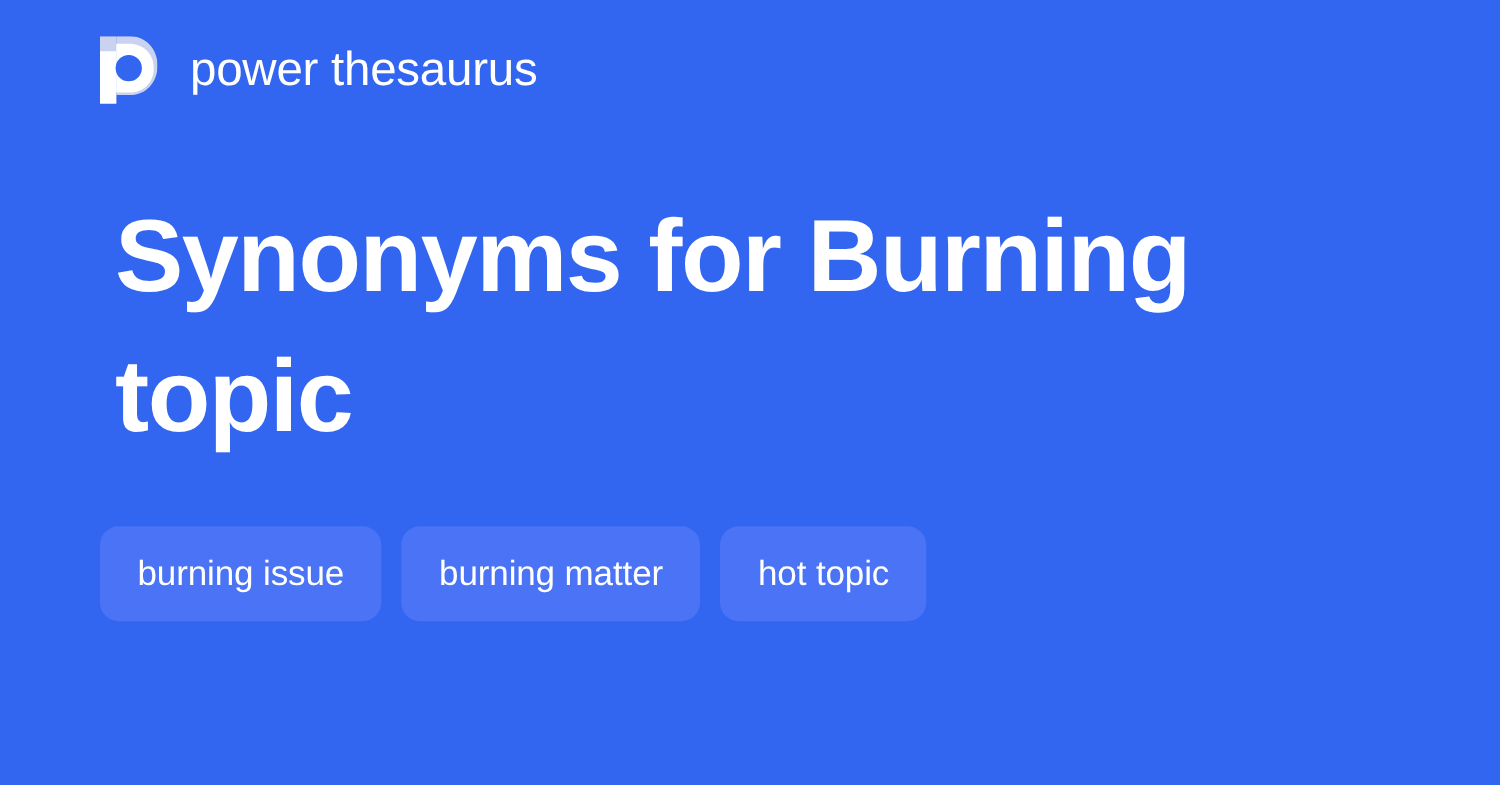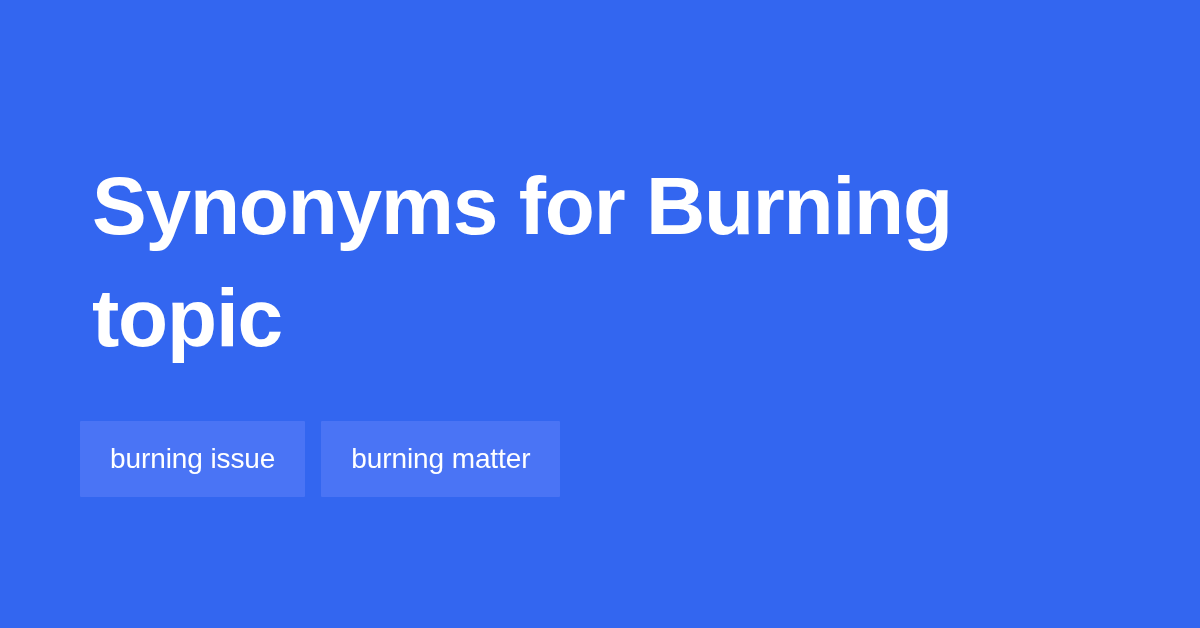--- a/index.html
+++ b/index.html
@@ -76,33 +76,46 @@
     gap: 18px 16px;
     align-content: flex-start;
   }
 
   .chip {
     background: #4a74f5;
     color: #ffffff;
     font-size: 28px;
     line-height: 1;
     font-weight: 400;
-    border-radius: 1px;
+    border-radius: 15px;
     padding: 24px 30px;
     white-space: nowrap;
     box-sizing: border-box;
     letter-spacing: -0.1px;
   }
 </style>
 </head>
 <body>
 
 <div class="card">
 
+  <div class="brand">
+    <span class="brand-mark">
+      <svg viewBox="0 0 46 54" width="46" height="54" aria-hidden="true">
+        <rect x="0" y="0" width="13" height="54" fill="#c9d3ef"></rect>
+        <rect x="0" y="12" width="13" height="42" fill="#ffffff"></rect>
+        <path d="M13 0 H24 C36.7 0 46 10.2 46 23.5 C46 36.8 36.7 47 24 47 H13 Z" fill="#c9d3ef"></path>
+        <path d="M13 6 H23 C34.6 6 43 13.8 43 25.5 C43 37.2 34.6 45 23 45 H13 Z" fill="#ffffff"></path>
+        <circle cx="23" cy="25.5" r="10.5" fill="#3366f0"></circle>
+      </svg>
+    </span>
+    <span class="brand-name">power thesaurus</span>
+  </div>
 
   <h1 class="headline">Synonyms for Burning topic</h1>
 
   <div class="chips">
     <span class="chip">burning issue</span>
     <span class="chip">burning matter</span>
+    <span class="chip">hot topic</span>
   </div>
 
 </div>
 
 </body></html>

